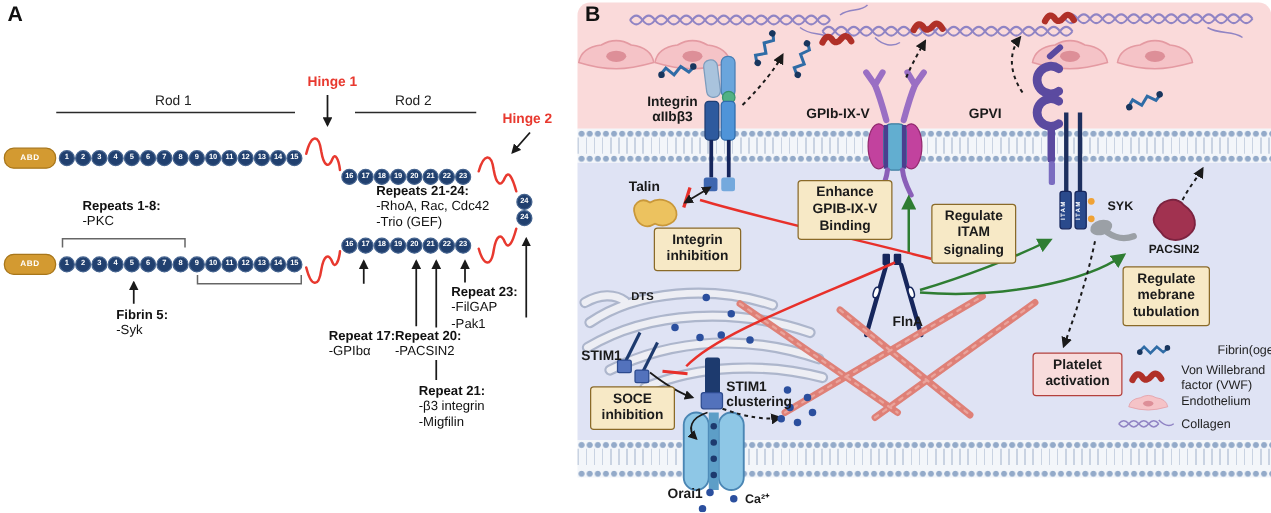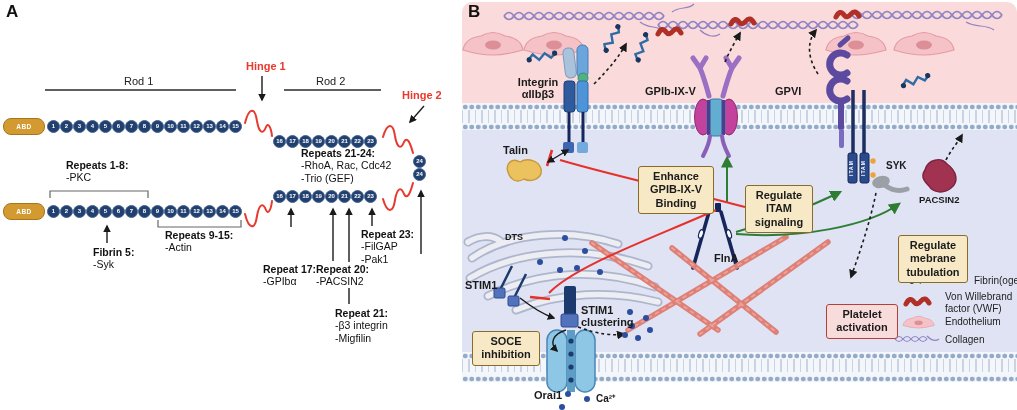--- a/index.html
+++ b/index.html
@@ -39,21 +39,21 @@
   .rod-label{font-size:11px;color:#222;z-index:4;}
   .hinge-label{font-size:11px;font-weight:bold;color:#e8392f;z-index:4;}
   .ann{font-size:10.5px;line-height:1.18;color:#111;z-index:4;white-space:nowrap;}
   .ann b{display:block;}
   
   .lbl{font-size:11px;font-weight:bold;color:#1a1a1a;z-index:4;white-space:nowrap;}
   .lbl .ln{display:block;}
   .box{
     background:#f7e9c6;border:1.6px solid #8a6a28;border-radius:3px;
     font-size:11px;font-weight:bold;color:#1b1b1b;text-align:center;line-height:1.22;
-    padding:3px 4px;z-index:4;margin-top:22px;
+    padding:3px 4px;z-index:4;
   }
   .box.pink{background:#f8dcdc;border-color:#b4403c;}
   .legend-lbl{font-size:10px;color:#222;z-index:4;line-height:1.2;white-space:nowrap;}
   .itam-txt{
     width:9px;height:30px;color:#fff;font-size:5px;font-weight:bold;text-align:center;
     writing-mode:vertical-rl;transform:rotate(180deg);letter-spacing:1px;z-index:4;
   }
 </style>
 </head>
 <body>
@@ -398,24 +398,20 @@
       <div>-Trio (GEF)</div>
   </div>
   <div class="abs ann" style="left:66px;top:159px;">
     <b>Repeats 1-8:</b>
       <div>-PKC</div>
   </div>
   <div class="abs ann" style="left:93px;top:246px;">
     <b>Fibrin 5:</b>
       <div>-Syk</div>
   </div>
-  <div class="abs ann" style="left:165px;top:229px;">
-    <b>Repeats 9-15:</b>
-      <div>-Actin</div>
-  </div>
   <div class="abs ann" style="left:263px;top:230px;margin-top:33px;">
     <b>Repeat 17:</b>
       <div>-GPIbα</div>
   </div>
   <div class="abs ann" style="left:316px;top:263px;">
     <b>Repeat 20:</b>
       <div>-PACSIN2</div>
   </div>
   <div class="abs ann" style="left:335px;top:307px;">
     <b>Repeat 21:</b>
@@ -445,20 +441,21 @@
     <span class="ln">STIM1</span>
     <span class="ln">clustering</span>
   </div>
   <div class="abs lbl" style="left:534px;top:389px;">Orai1</div>
   <div class="abs lbl" style="left:596px;top:391px;font-size:10px;">Ca²⁺</div>
   <div class="abs lbl" style="left:714px;top:252px;">FlnA</div>
 
   <div class="abs itam-txt" style="left:848px;top:153px;">ITAM</div>
   <div class="abs itam-txt" style="left:860px;top:153px;">ITAM</div>
 
+  <div class="abs box" style="left:523px;top:182px;width:60px;">Integrin inhibition</div>
   <div class="abs box" style="left:638px;top:144px;width:66px;">Enhance GPIB-IX-V Binding</div>
   <div class="abs box" style="left:745px;top:163px;width:58px;">Regulate ITAM signaling</div>
   <div class="abs box" style="left:898px;top:213px;width:60px;">Regulate mebrane tubulation</div>
   <div class="abs box" style="left:472px;top:309px;width:58px;">SOCE inhibition</div>
   <div class="abs box pink" style="left:826px;top:282px;width:62px;">Platelet activation</div>
 
   <div class="abs legend-lbl" style="left:945px;top:275px;padding-left:29px;">Fibrin(ogen)</div>
   <div class="abs legend-lbl" style="left:945px;top:291px;">
     <span style="display:block;">Von Willebrand</span>
     <span style="display:block;">factor (VWF)</span>

